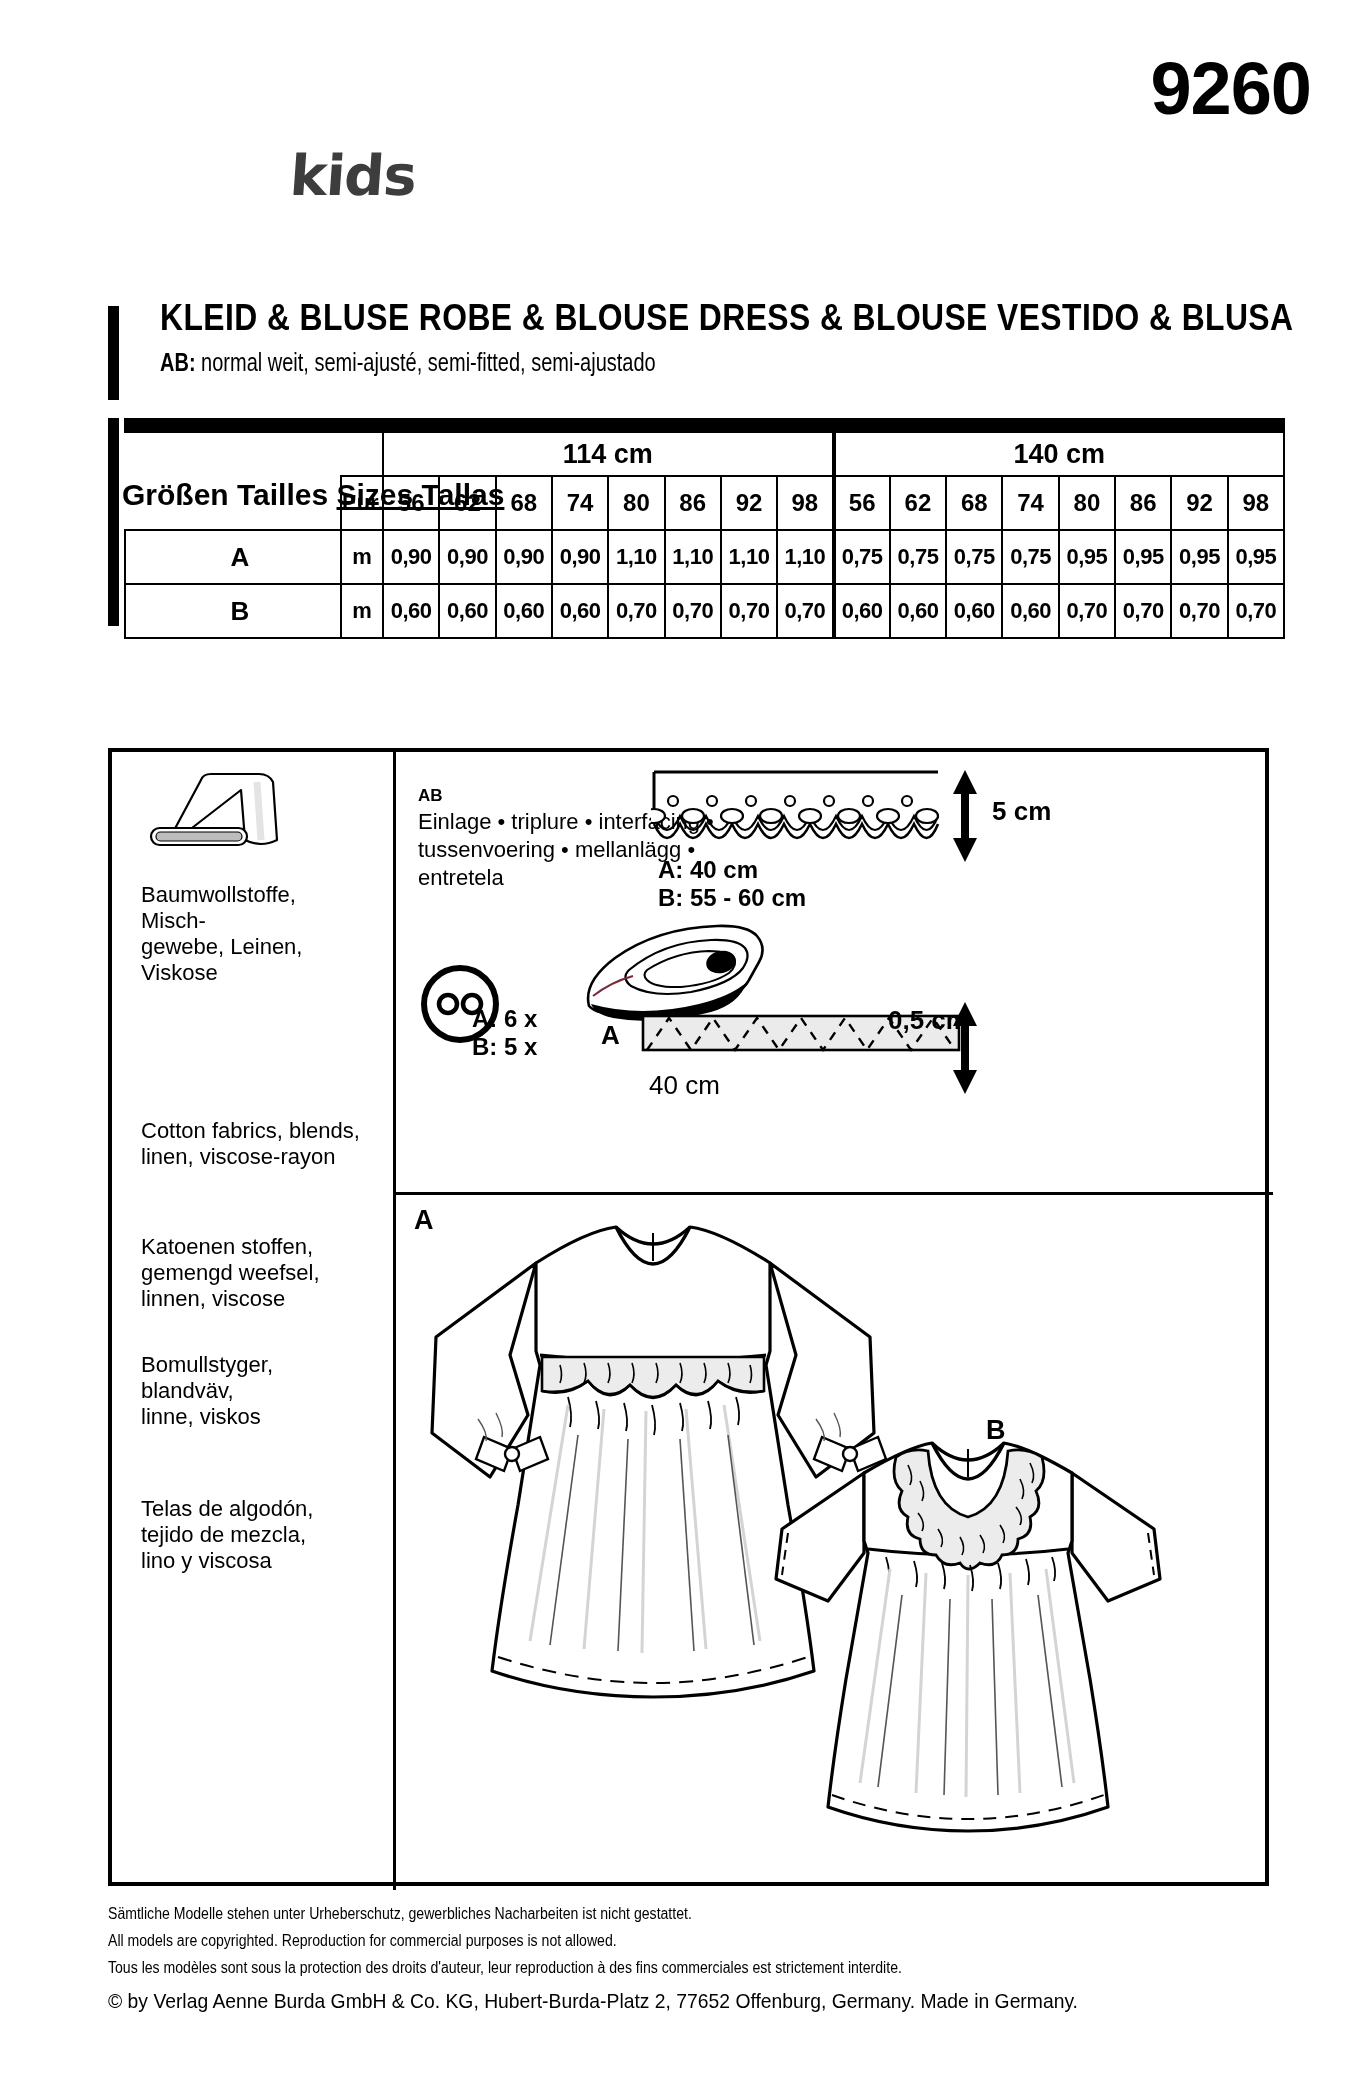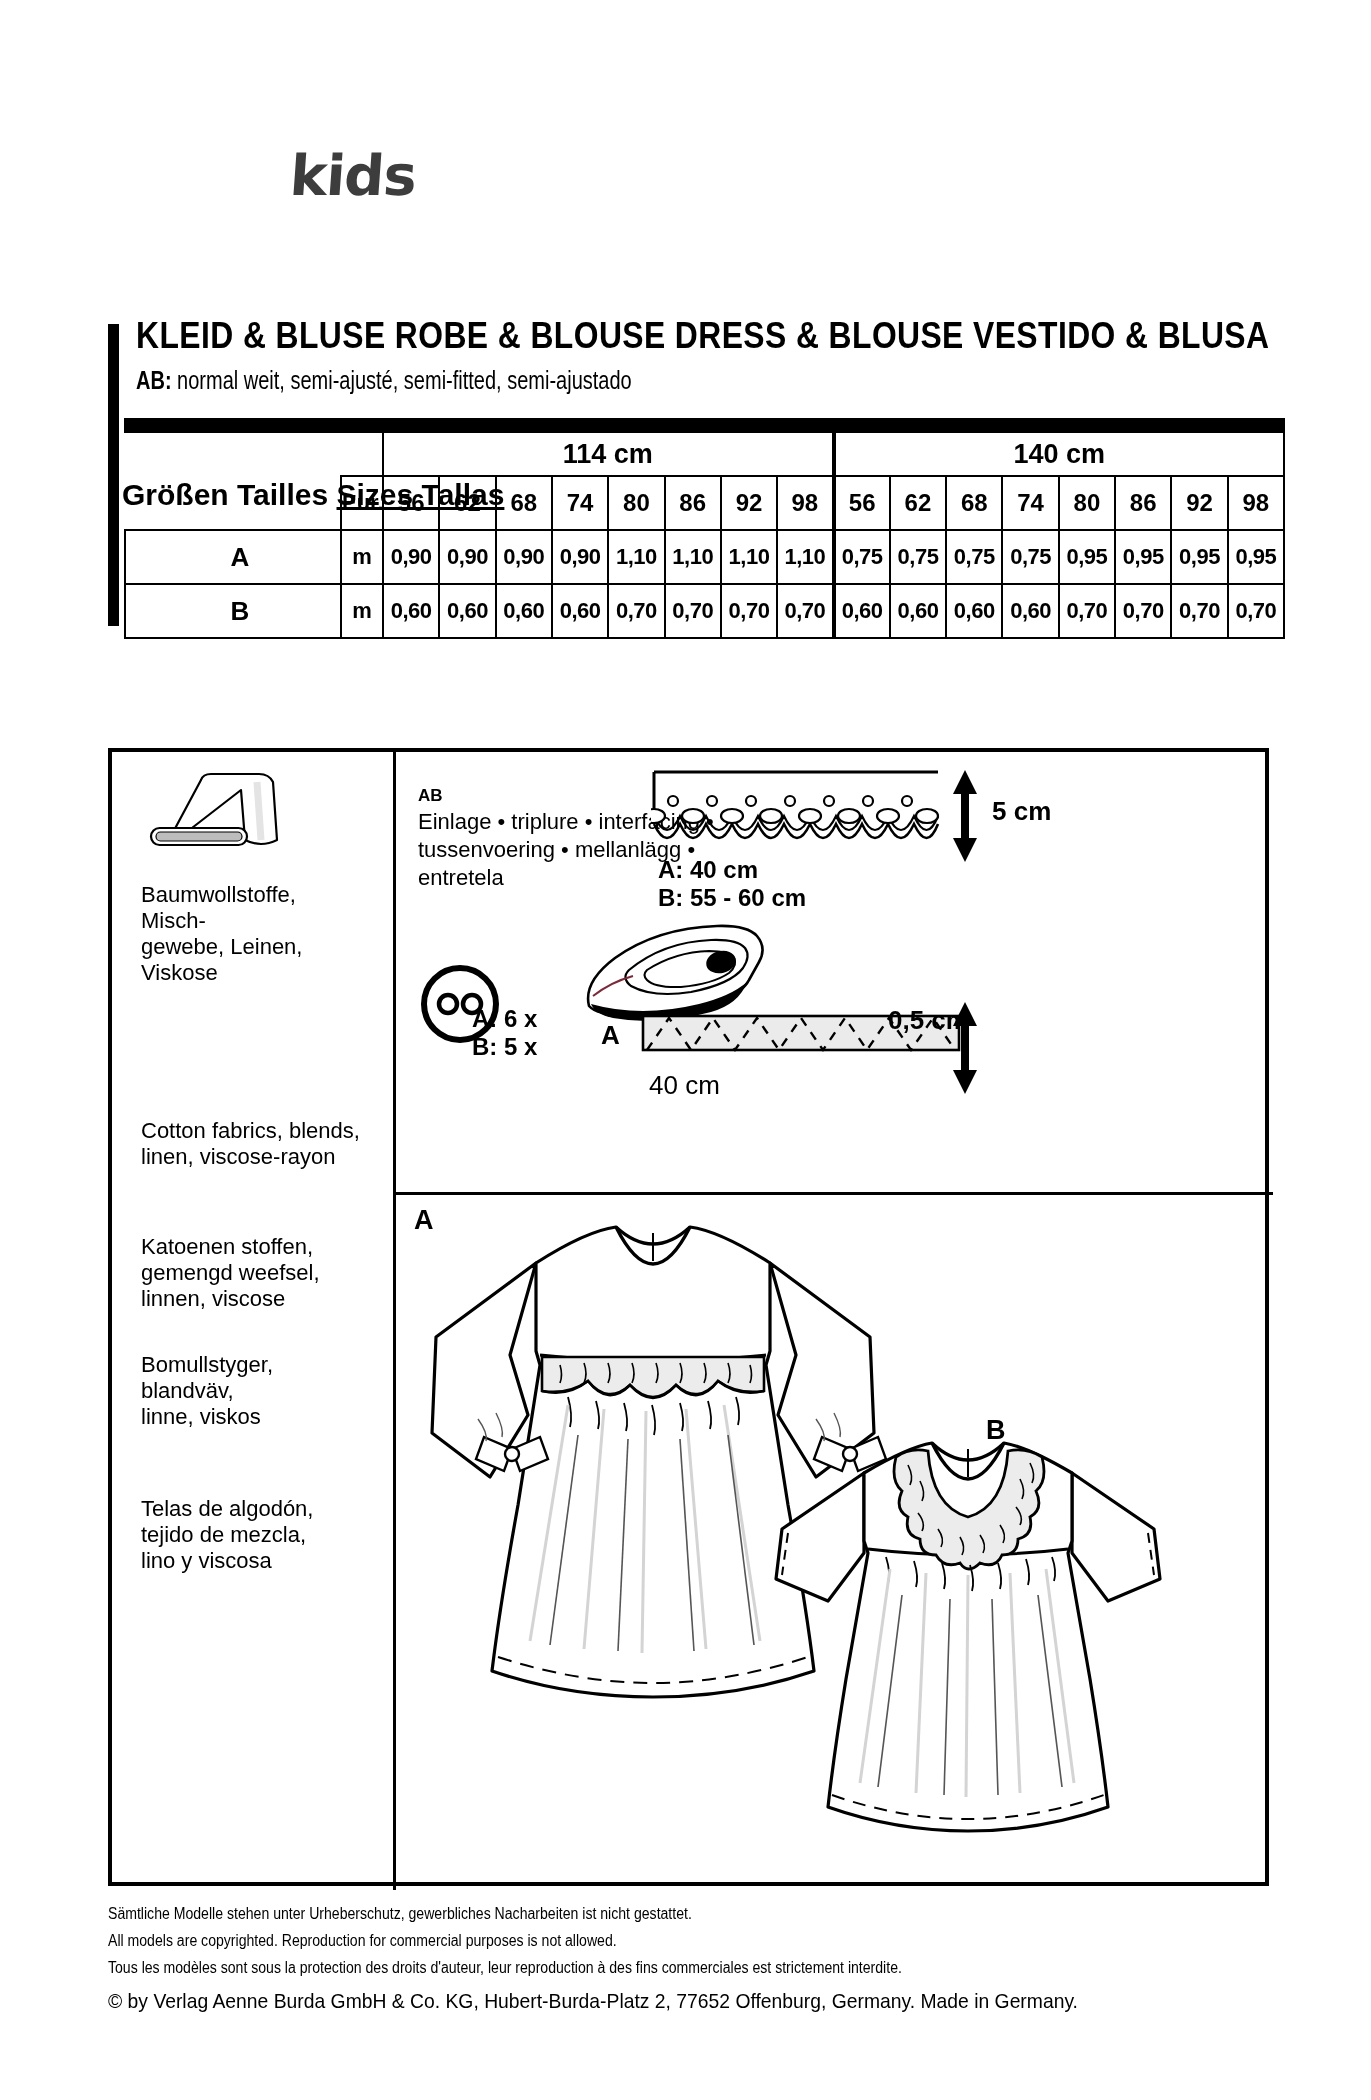--- a/index.html
+++ b/index.html
@@ -27,21 +27,21 @@
 
   
   #pattern-number{
     position:absolute;right:60px;top:52px;
     font-family:"Liberation Sans", sans-serif;
     font-weight:700;font-size:74px;line-height:74px;
     letter-spacing:-1px;
   }
 
   
-  #title-wrap{position:absolute;left:108px;top:316px;width:1160px;}
+  #title-wrap{position:absolute;left:108px;top:298px;width:1160px;padding-left:24px;}
   .title-bar{
     position:absolute;left:0;top:8px;width:11px;height:94px;background:#000;
   }
   #main-title{
     margin-left:28px;
     font-family:"Liberation Sans Narrow","Liberation Sans",sans-serif;
     font-weight:700;font-size:37px;line-height:40px;
     transform:scaleX(.86);transform-origin:left center;
     white-space:nowrap;letter-spacing:.5px;
   }
@@ -117,20 +117,21 @@
 </style>
 </head>
 <body>
 
 <div class="page">
 
   <div id="logo-block">
     <div id="logo-kids" style="color: rgb(61, 61, 61);">kids</div>
   </div>
 
+  <div id="pattern-number">9260</div>
 
   <div id="title-wrap">
     <div class="title-bar"></div>
     <div id="main-title">KLEID &amp; BLUSE   ROBE &amp; BLOUSE   DRESS &amp; BLOUSE   VESTIDO &amp; BLUSA</div>
     <div id="subtitle"><b>AB:</b><span> normal weit, semi-ajusté, semi-fitted, semi-ajustado</span></div>
   </div>
 
   <div id="table-accent"></div>
   <table id="size-table">
     <colgroup>

